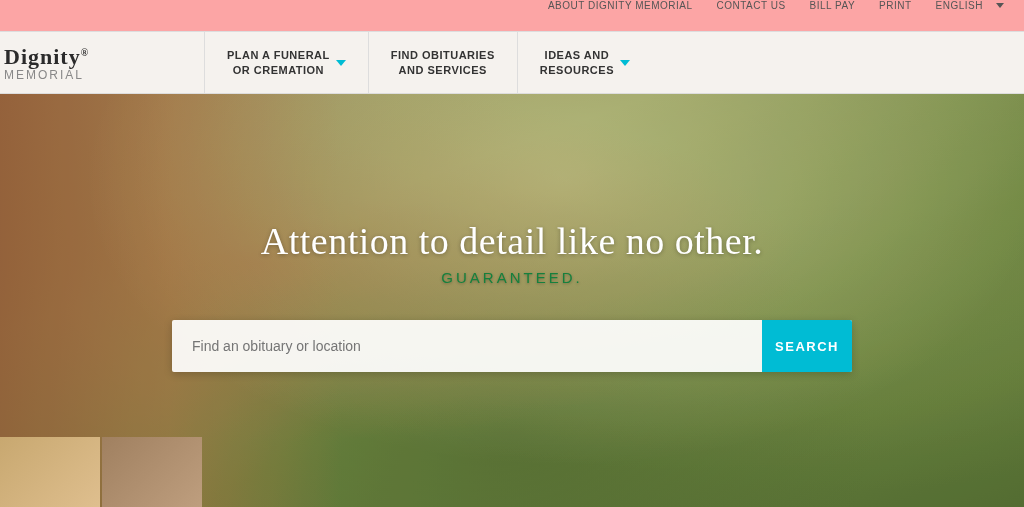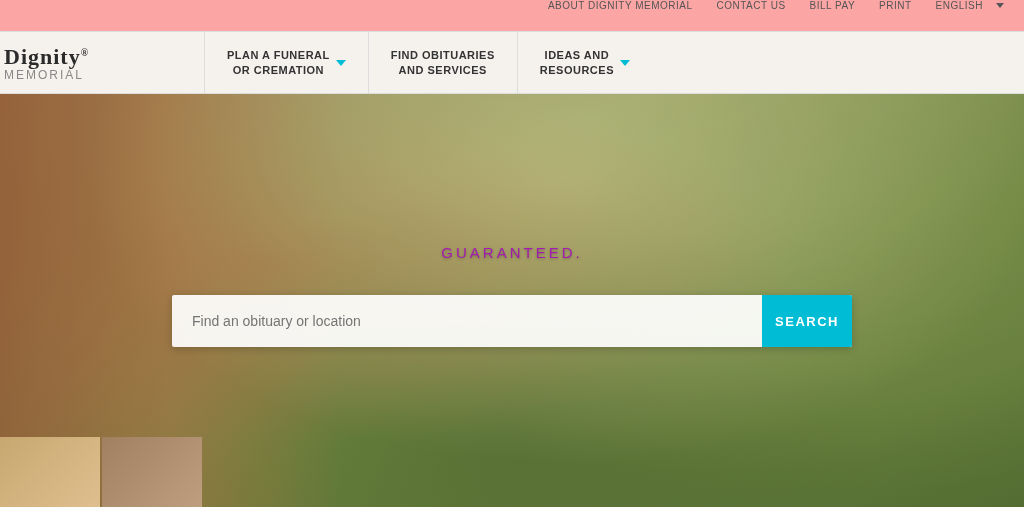--- a/index.html
+++ b/index.html
@@ -180,21 +180,21 @@
       font-size: 38px;
       color: #fff;
       text-shadow: 0 1px 4px rgba(0,0,0,0.3);
       font-weight: normal;
       letter-spacing: 0.5px;
     }
 
     .hero-subheadline {
       font-family: Arial, sans-serif;
       font-size: 15px;
-      color: #a21caf;
+      color: #15803d;
       letter-spacing: 3px;
       text-shadow: 0 1px 3px rgba(0,0,0,0.3);
       text-transform: uppercase;
       margin-bottom: 28px;
     }
 
     .search-bar {
       display: flex;
       width: 680px;
       height: 52px;
@@ -289,20 +289,21 @@
   </div>
 </nav>
 
 <div class="hero">
   <div class="hero-bg"></div>
   <div class="hero-person"></div>
   <div class="hero-light"></div>
   <div class="hero-overlay"></div>
 
   <div class="hero-content">
+    <h1 class="hero-headline">Attention to detail like no other.</h1>
     <p class="hero-subheadline">GUARANTEED.</p>
 
     <div class="search-bar">
       <input class="search-input" type="text" placeholder="Find an obituary or location" style="">
       <button class="search-button">SEARCH</button>
     </div>
   </div>
 
   <div class="bottom-strip">
     <div class="thumb thumb-1"></div>

